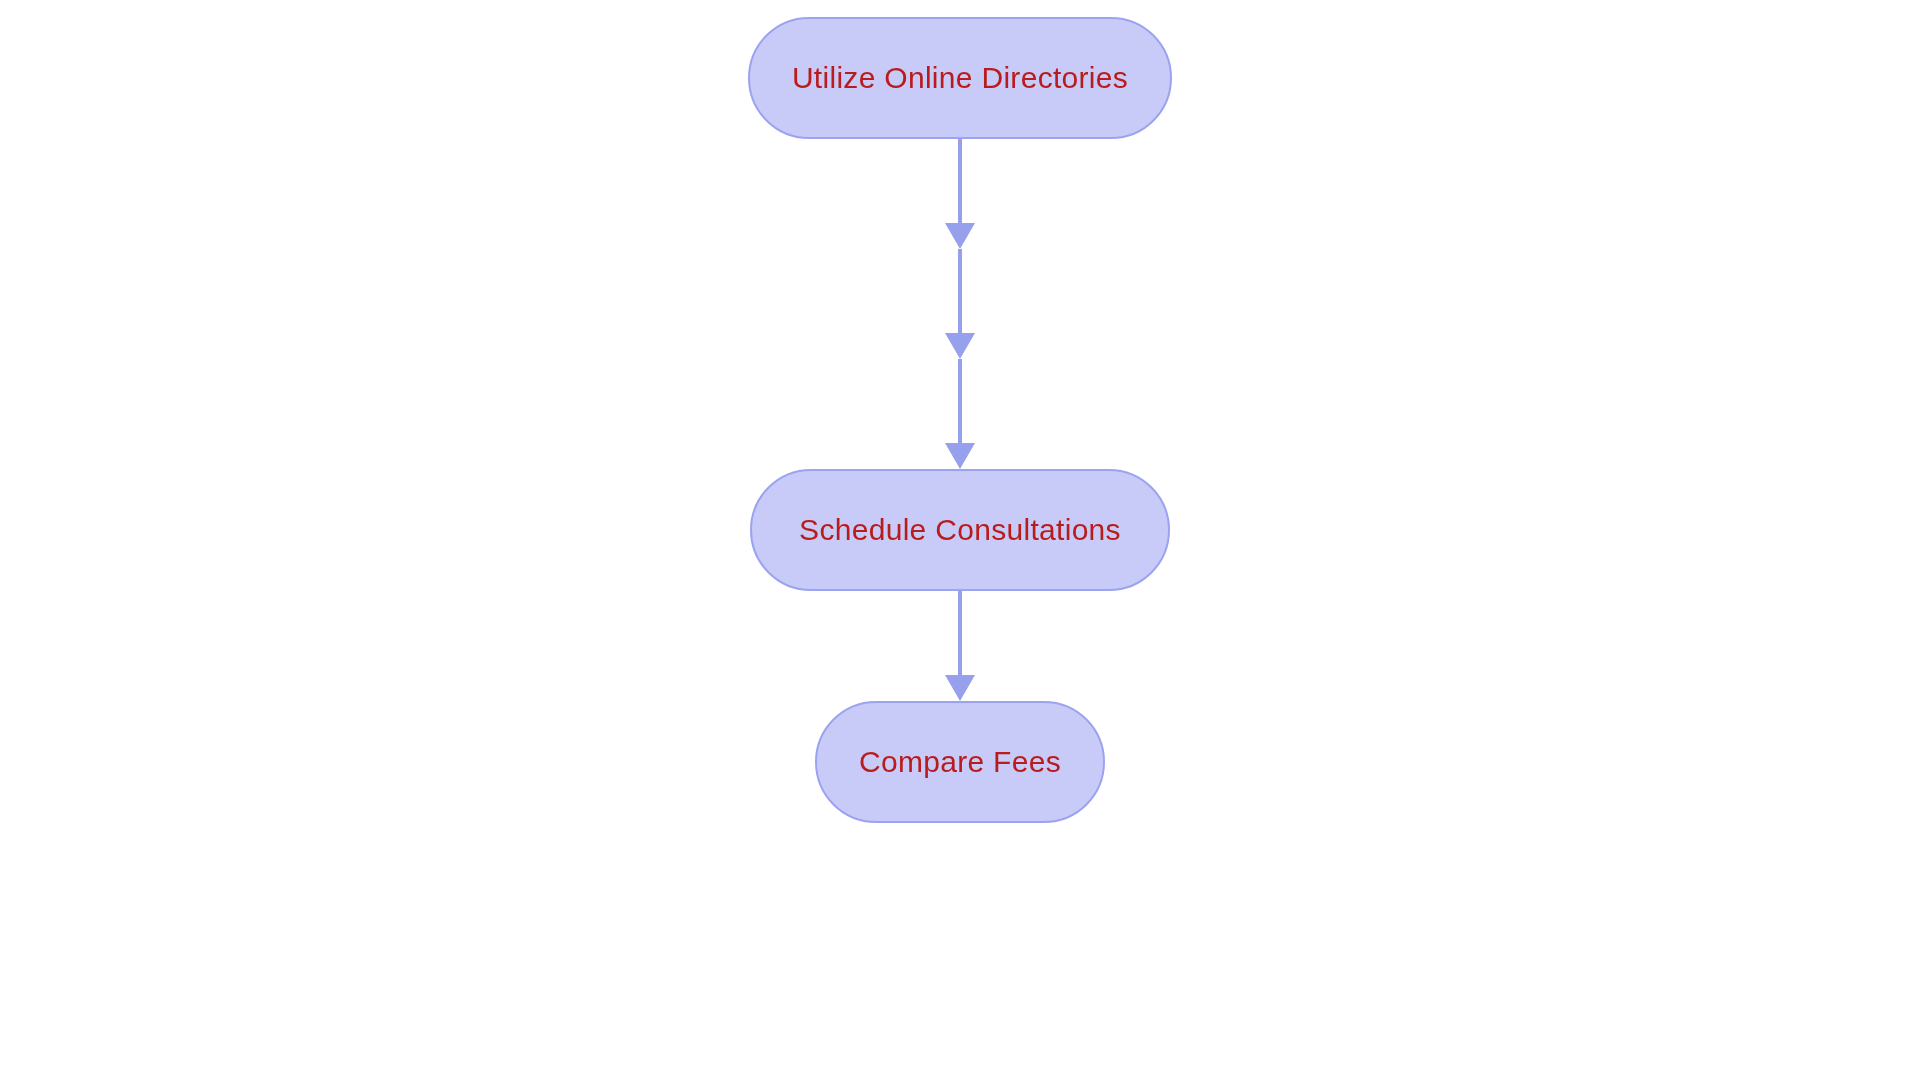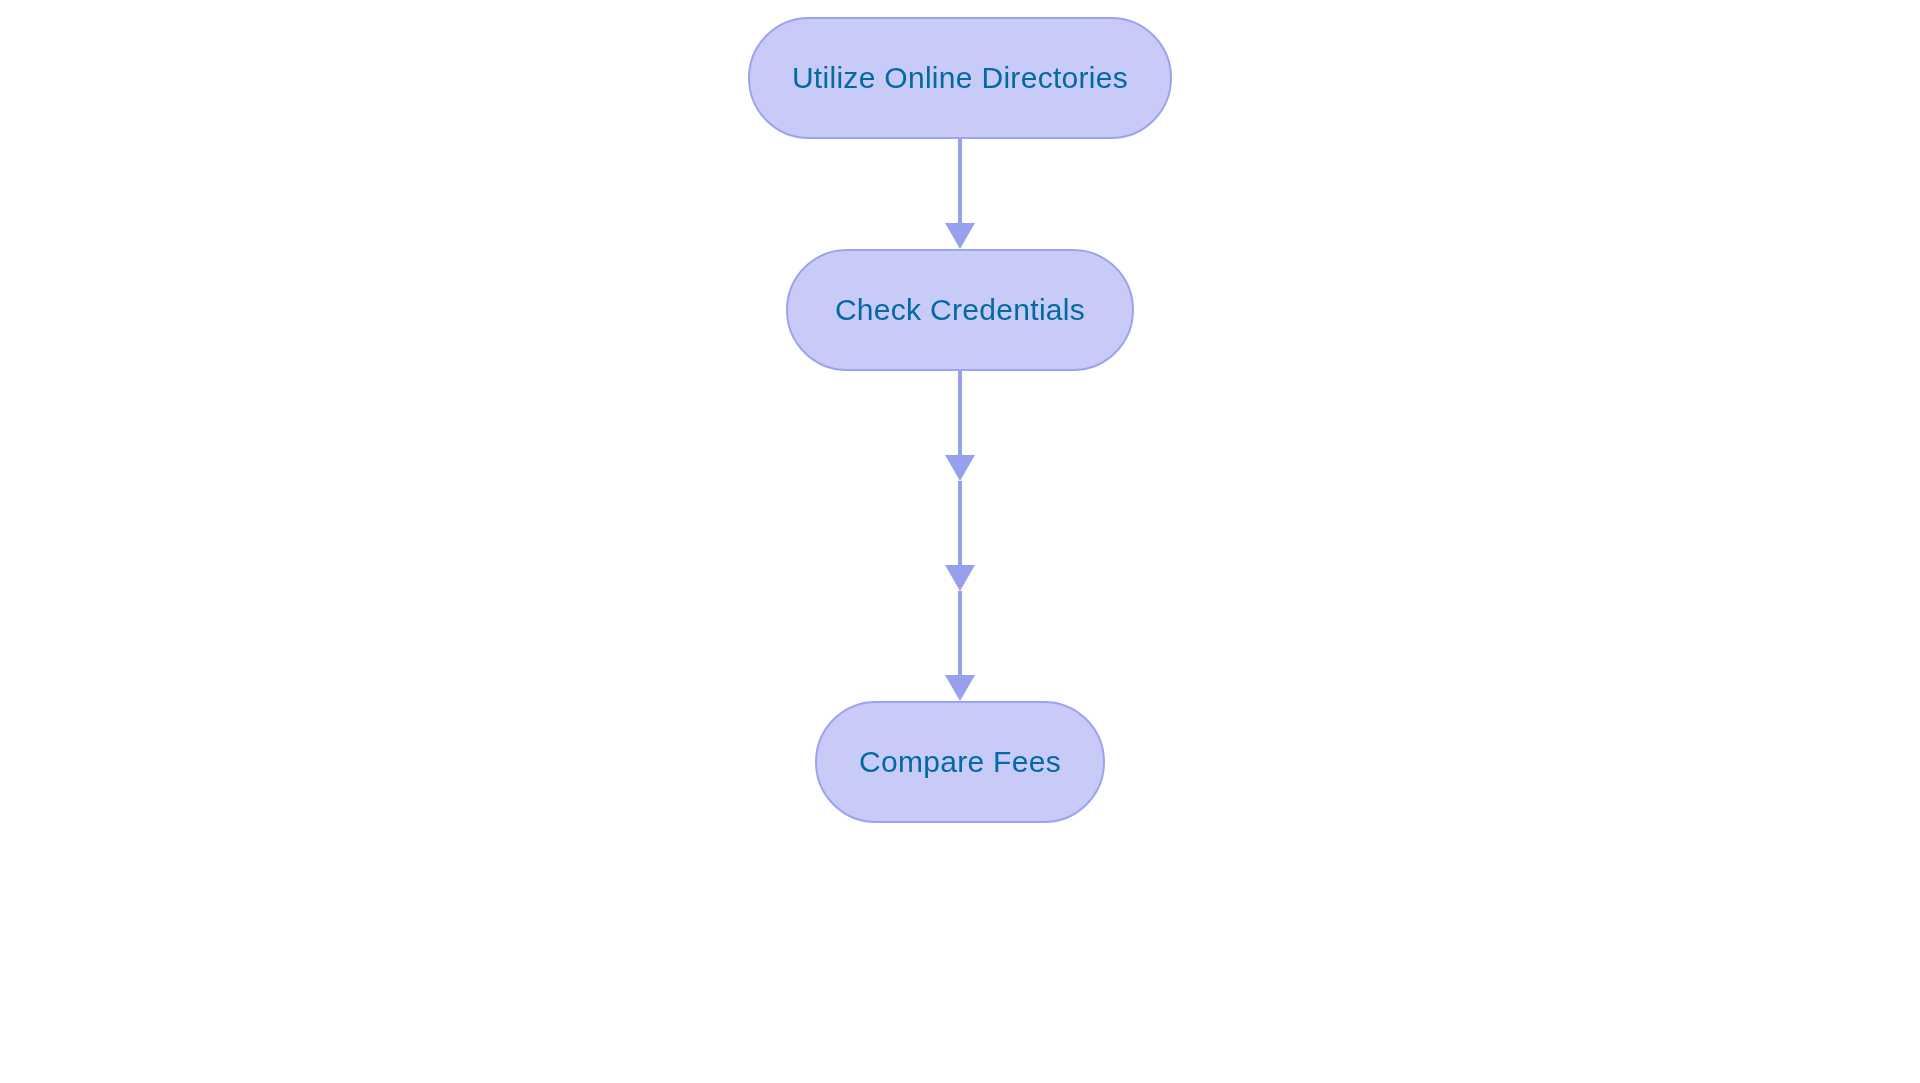--- a/index.html
+++ b/index.html
@@ -27,21 +27,21 @@
     box-sizing: border-box;
     border-radius: 61px;
     background: #c8cbf8;
     border: 2.5px solid #9ba3f0;
     display: flex;
     align-items: center;
     justify-content: center;
     flex-shrink: 0;
   }
   .node span {
-    color: #0369a1;
+    color: #b91c1c;
     font-size: 30px;
     letter-spacing: 0.3px;
     white-space: nowrap;
   }
   .node.n1 { width: 424px; }
   .node.n2 { width: 348px; }
   .node.n3 { width: 374px; }
   .node.n4 { width: 420px; }
   .node.n5 { width: 290px; }
   .arrow {
@@ -73,35 +73,35 @@
 
   <div class="node n1">
     <span>Utilize Online Directories</span>
   </div>
 
   <div class="arrow">
     <div class="arrow-line"></div>
     <div class="arrow-head"></div>
   </div>
 
-  <div class="node n2">
-    <span>Check Credentials</span>
-  </div>
 
   <div class="arrow">
     <div class="arrow-line"></div>
     <div class="arrow-head"></div>
   </div>
 
 
   <div class="arrow">
     <div class="arrow-line"></div>
     <div class="arrow-head"></div>
   </div>
 
+  <div class="node n4">
+    <span>Schedule Consultations</span>
+  </div>
 
   <div class="arrow">
     <div class="arrow-line"></div>
     <div class="arrow-head"></div>
   </div>
 
   <div class="node n5">
     <span>Compare Fees</span>
   </div>
 

